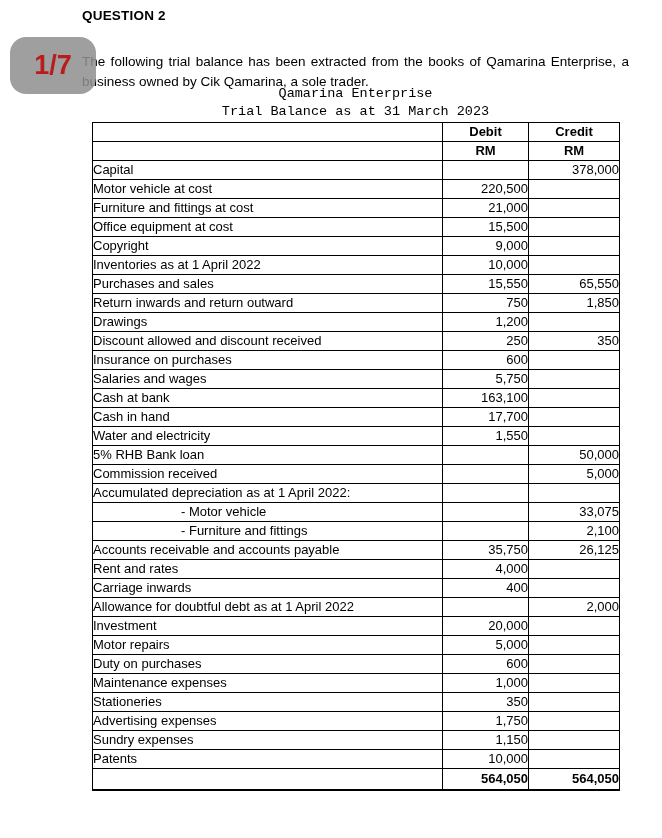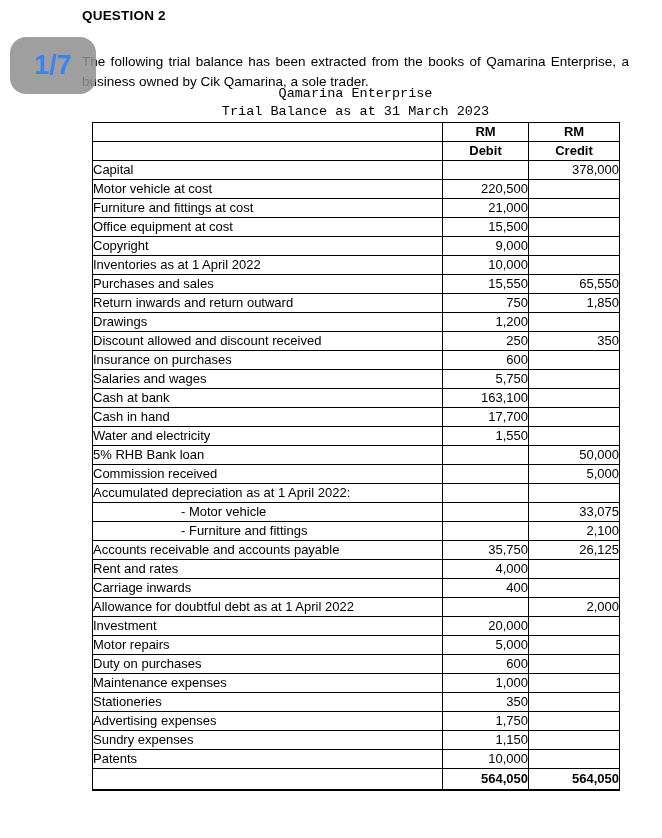--- a/index.html
+++ b/index.html
@@ -32,21 +32,21 @@
   }
   .page-badge {
     position: absolute;
     left: 10px; top: 37px;
     width: 86px; height: 57px;
     background: rgba(143,143,143,0.86);
     border-radius: 16px;
     display: flex;
     align-items: center;
     justify-content: center;
-    color: #3b82f6;
+    color: #b91c1c;
     font-size: 27px;
     font-weight: bold;
   }
   .doc-titles {
     position: absolute;
     left: 92px; top: 85px;
     width: 527px;
     text-align: center;
     font-size: 13.5px;
     line-height: 18px;
@@ -97,27 +97,27 @@
 
   <table class="trial-balance">
     <colgroup>
       <col class="c-desc">
         <col class="c-debit">
         <col class="c-credit">
     </colgroup>
     <tbody>
       <tr>
         <td class="desc"></td>
-        <td class="h-cell">RM</td>
-        <td class="h-cell">RM</td>
+        <td class="h-cell">Debit</td>
+        <td class="h-cell">Credit</td>
       </tr>
       <tr>
         <td class="desc"></td>
-        <td class="h-cell">Debit</td>
-        <td class="h-cell">Credit</td>
+        <td class="h-cell">RM</td>
+        <td class="h-cell">RM</td>
       </tr>
     </tbody>
     <tbody>
         <tr>
           <td class="desc">Capital</td>
           <td class="num"></td>
           <td class="num">378,000</td>
         </tr>
         <tr>
           <td class="desc">Motor vehicle at cost</td>

